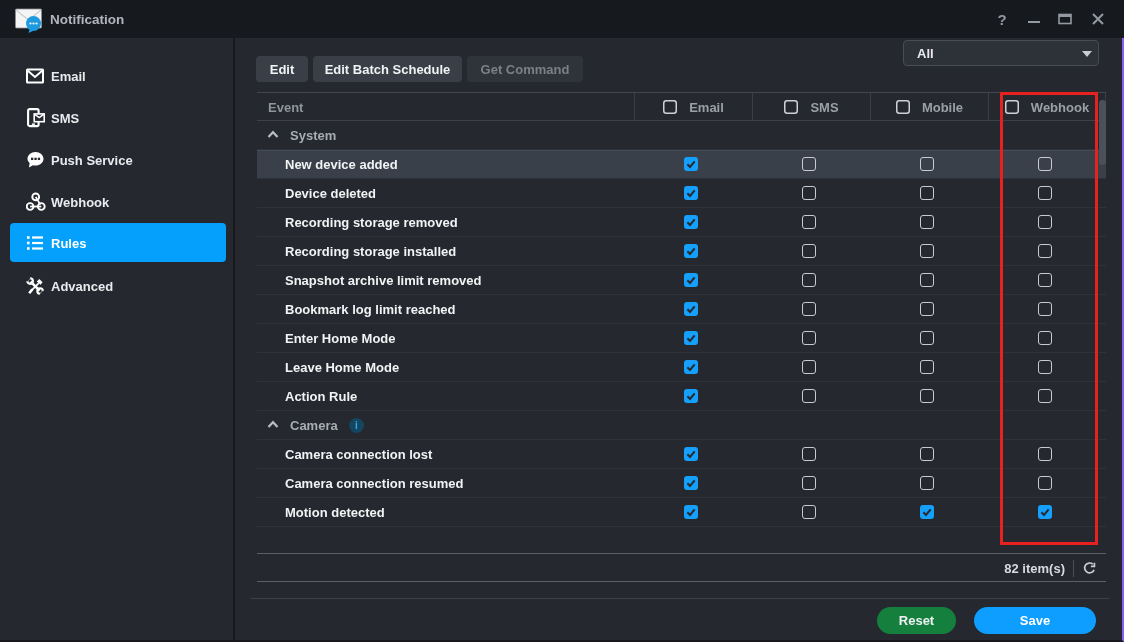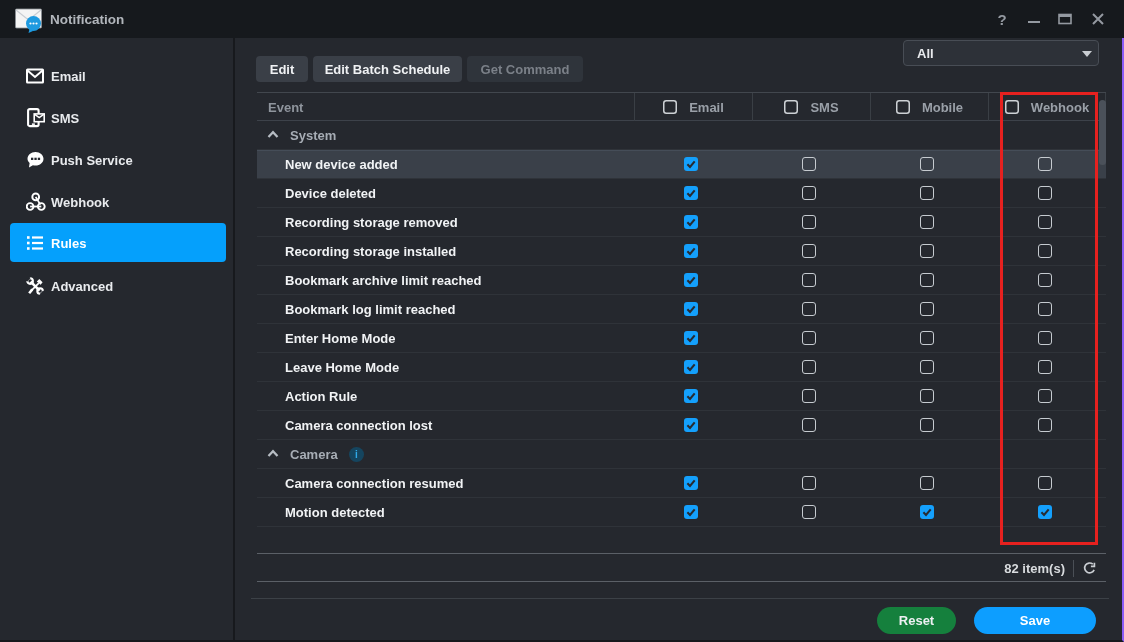--- a/index.html
+++ b/index.html
@@ -241,21 +241,21 @@
             <div style="width:14px;height:14px;border:1.8px solid #c6cbd0;border-radius:3px;"></div>
           </div>
           <div class="cb" style="left:663px;border:none;background:none;">
             <div style="width:14px;height:14px;border:1.8px solid #c6cbd0;border-radius:3px;"></div>
           </div>
           <div class="cb" style="left:781px;border:none;background:none;">
             <div style="width:14px;height:14px;border:1.8px solid #c6cbd0;border-radius:3px;"></div>
           </div>
         </div>
         <div class="row">
-          <div class="rlabel">Bookmark archive limit reached</div>
+          <div class="rlabel">Snapshot archive limit removed</div>
           <div class="cb" style="left:427px;border:none;background:none;"><svg width="14" height="14" viewBox="0 0 14 14">
               <rect width="14" height="14" rx="3" fill="#14a0fc"></rect>
               <path d="M3.4,7.3 L6,9.9 L10.7,4.4" fill="none" stroke="#272b31" stroke-width="2.1"></path>
             </svg></div>
           <div class="cb" style="left:545px;border:none;background:none;">
             <div style="width:14px;height:14px;border:1.8px solid #c6cbd0;border-radius:3px;"></div>
           </div>
           <div class="cb" style="left:663px;border:none;background:none;">
             <div style="width:14px;height:14px;border:1.8px solid #c6cbd0;border-radius:3px;"></div>
           </div>
@@ -306,36 +306,20 @@
           </div>
           <div class="cb" style="left:663px;border:none;background:none;">
             <div style="width:14px;height:14px;border:1.8px solid #c6cbd0;border-radius:3px;"></div>
           </div>
           <div class="cb" style="left:781px;border:none;background:none;">
             <div style="width:14px;height:14px;border:1.8px solid #c6cbd0;border-radius:3px;"></div>
           </div>
         </div>
         <div class="row">
           <div class="rlabel">Action Rule</div>
-          <div class="cb" style="left:427px;border:none;background:none;"><svg width="14" height="14" viewBox="0 0 14 14">
-              <rect width="14" height="14" rx="3" fill="#14a0fc"></rect>
-              <path d="M3.4,7.3 L6,9.9 L10.7,4.4" fill="none" stroke="#272b31" stroke-width="2.1"></path>
-            </svg></div>
-          <div class="cb" style="left:545px;border:none;background:none;">
-            <div style="width:14px;height:14px;border:1.8px solid #c6cbd0;border-radius:3px;"></div>
-          </div>
-          <div class="cb" style="left:663px;border:none;background:none;">
-            <div style="width:14px;height:14px;border:1.8px solid #c6cbd0;border-radius:3px;"></div>
-          </div>
-          <div class="cb" style="left:781px;border:none;background:none;">
-            <div style="width:14px;height:14px;border:1.8px solid #c6cbd0;border-radius:3px;"></div>
-          </div>
-        </div>
-        <div class="row">
-          <div class="rlabel">Camera connection lost</div>
           <div class="cb" style="left:427px;border:none;background:none;"><svg width="14" height="14" viewBox="0 0 14 14">
               <rect width="14" height="14" rx="3" fill="#14a0fc"></rect>
               <path d="M3.4,7.3 L6,9.9 L10.7,4.4" fill="none" stroke="#272b31" stroke-width="2.1"></path>
             </svg></div>
           <div class="cb" style="left:545px;border:none;background:none;">
             <div style="width:14px;height:14px;border:1.8px solid #c6cbd0;border-radius:3px;"></div>
           </div>
           <div class="cb" style="left:663px;border:none;background:none;">
             <div style="width:14px;height:14px;border:1.8px solid #c6cbd0;border-radius:3px;"></div>
           </div>
@@ -345,20 +329,36 @@
         </div>
         <div class="row grp">
           <svg class="chev" width="12" height="9" viewBox="0 0 12 9">
             <path d="M1.5,7 L6,2.2 L10.5,7" fill="none" stroke="#b7bdc4" stroke-width="2.2"></path>
           </svg>
           <div class="glabel" style="position:absolute;left:33px;">Camera</div>
           <svg style="position:absolute;left:92px;top:7px;" width="15" height="15" viewBox="0 0 15 15">
             <circle cx="7.5" cy="7.5" r="7.5" fill="#15455f"></circle>
             <text x="7.5" y="11" text-anchor="middle" font-size="10" font-weight="bold" fill="#2fa9e8" font-family="Liberation Sans">i</text>
           </svg>
+        </div>
+        <div class="row">
+          <div class="rlabel">Camera connection lost</div>
+          <div class="cb" style="left:427px;border:none;background:none;"><svg width="14" height="14" viewBox="0 0 14 14">
+              <rect width="14" height="14" rx="3" fill="#14a0fc"></rect>
+              <path d="M3.4,7.3 L6,9.9 L10.7,4.4" fill="none" stroke="#272b31" stroke-width="2.1"></path>
+            </svg></div>
+          <div class="cb" style="left:545px;border:none;background:none;">
+            <div style="width:14px;height:14px;border:1.8px solid #c6cbd0;border-radius:3px;"></div>
+          </div>
+          <div class="cb" style="left:663px;border:none;background:none;">
+            <div style="width:14px;height:14px;border:1.8px solid #c6cbd0;border-radius:3px;"></div>
+          </div>
+          <div class="cb" style="left:781px;border:none;background:none;">
+            <div style="width:14px;height:14px;border:1.8px solid #c6cbd0;border-radius:3px;"></div>
+          </div>
         </div>
         <div class="row">
           <div class="rlabel">Camera connection resumed</div>
           <div class="cb" style="left:427px;border:none;background:none;"><svg width="14" height="14" viewBox="0 0 14 14">
               <rect width="14" height="14" rx="3" fill="#14a0fc"></rect>
               <path d="M3.4,7.3 L6,9.9 L10.7,4.4" fill="none" stroke="#272b31" stroke-width="2.1"></path>
             </svg></div>
           <div class="cb" style="left:545px;border:none;background:none;">
             <div style="width:14px;height:14px;border:1.8px solid #c6cbd0;border-radius:3px;"></div>
           </div>

